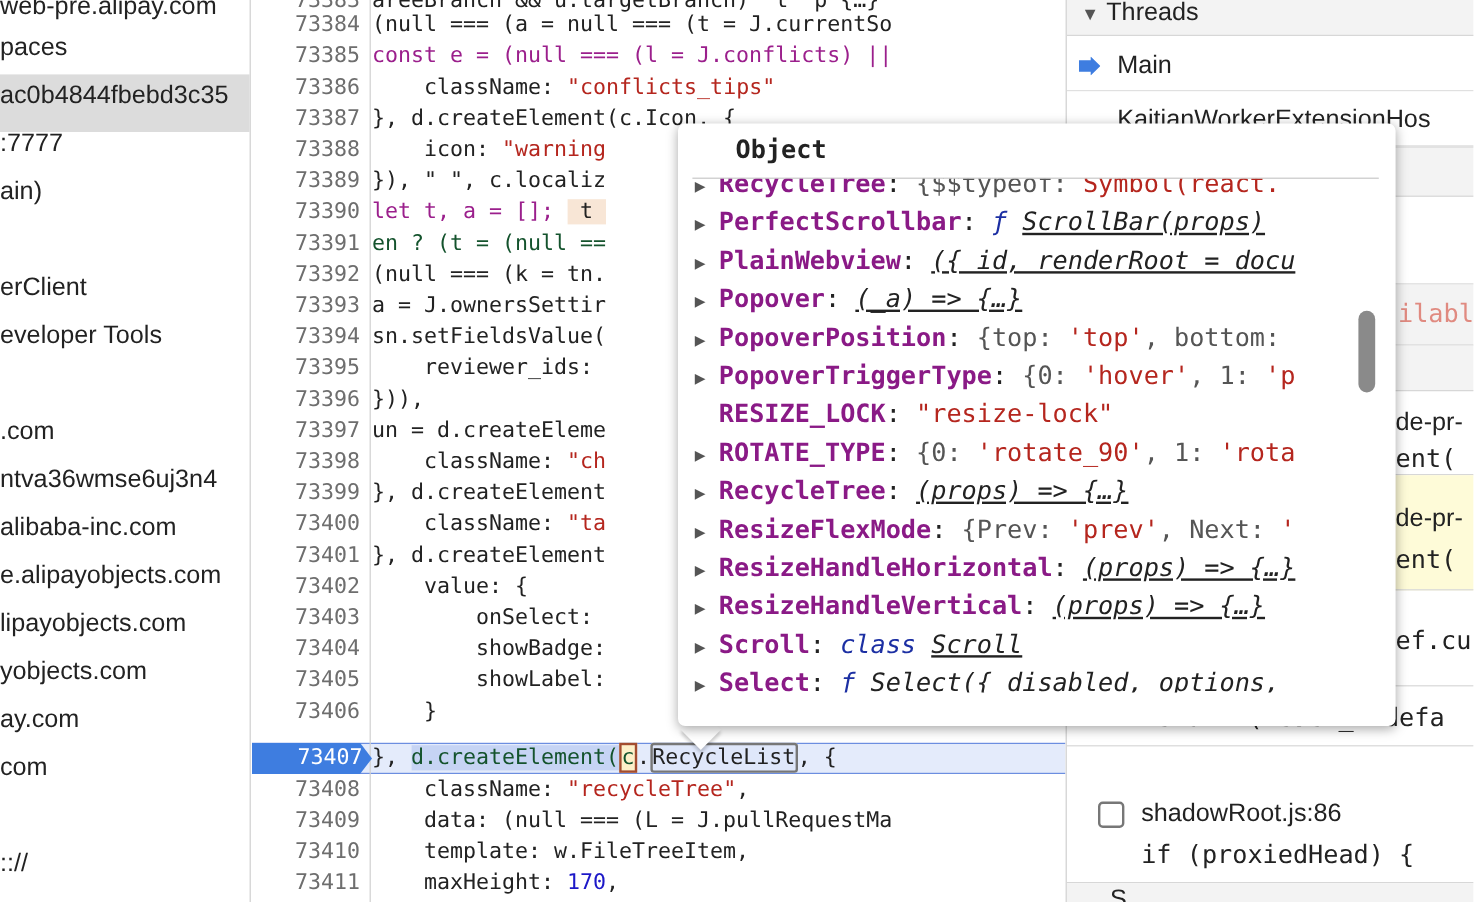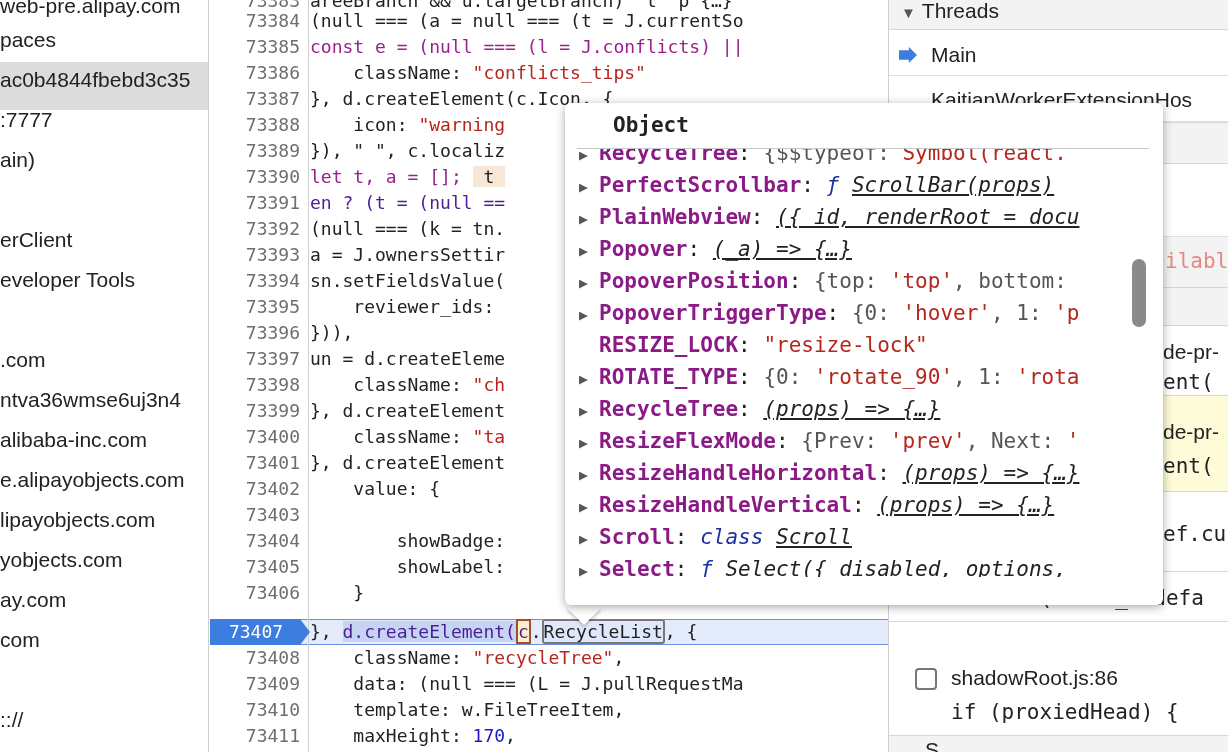--- a/index.html
+++ b/index.html
@@ -10,23 +10,23 @@
   #sidebar { position: absolute; left: 0; top: 0; width: 209px; height: 752px; background: #fff; overflow: hidden; border-right: 1px solid #cfcfcf; }
   .side-item { position: absolute; left: 0; height: 28px; width: 209px; font-size: 21px; color: #222; white-space: nowrap; line-height: 28px; padding-left: 0; }
   .side-item.selected { background: #dcdcdc; }
 
   
   #editor { position: absolute; left: 210px; top: 0; width: 678px; height: 752px; background: #fff; overflow: hidden; font-family: "DejaVu Sans Mono", monospace; font-size: 18px; }
   .gutter-line { position: absolute; left: 0; width: 96px; text-align: right; padding-right: 6px; color: #6e6e6e; height: 26px; line-height: 26px; }
   #gutter-border { position: absolute; left: 98px; top: 0; width: 1px; height: 752px; background: #d0d0d0; }
   .code-line { position: absolute; left: 100px; height: 26px; line-height: 26px; white-space: pre; color: #222; }
   .exec-line-bg { position: absolute; left: 0; top: 619px; width: 678px; height: 26px; background: #e4ebfb; border-top: 1px solid #6c8ee0; border-bottom: 1px solid #6c8ee0; }
-  .exec-gutter { position: absolute; left: 0; top: 619px; width: 100px; height: 26px; background: #3e7de0; color: #fff; text-align: center; padding-right: 8px; line-height: 26px; clip-path: polygon(0 0, 90% 0, 100% 50%, 90% 100%, 0 100%); }
+  .exec-gutter { position: absolute; left: 0; top: 619px; width: 100px; height: 26px; background: #3e7de0; color: #fff; text-align: right; padding-right: 8px; line-height: 26px; clip-path: polygon(0 0, 90% 0, 100% 50%, 90% 100%, 0 100%); }
   .kw { color: #9b1f8c; }
-  .var { color: #4c1d95; }
+  .var { color: #14532d; }
   .str { color: #b5261e; }
   .num { color: #1c18c8; }
   .hl-sel { background: #c6d4f4; }
   .hl-token { border: 2px solid #a34c2f; background: #fdf0c9; }
   .hl-box { border: 2px solid #777; border-radius: 3px; background: #dfe7fa; }
   .hl-warm { background: #f8e6d6; }
 
   
   #right { position: absolute; left: 888px; top: 0; width: 340px; height: 752px; background: #fff; border-left: 1px solid #cfcfcf; overflow: hidden; font-size: 21px; color: #222; }
   .section-header { position: absolute; left: 0; width: 340px; height: 34px; background: #f3f3f3; border-bottom: 1px solid #d7d7d7; line-height: 30px; padding-left: 12px; }
@@ -120,20 +120,21 @@
   <div class="code-line" style="top:242px"><span>a = J.ownersSettir</span></div>
   <div class="code-line" style="top:268px"><span>sn.setFieldsValue(</span></div>
   <div class="code-line" style="top:294px"><span>    reviewer_ids:</span></div>
   <div class="code-line" style="top:320px"><span>})),</span></div>
   <div class="code-line" style="top:346px"><span>un = d.createEleme</span></div>
   <div class="code-line" style="top:372px"><span>    className: </span><span class="str">"ch</span></div>
   <div class="code-line" style="top:398px"><span>}, d.createElement</span></div>
   <div class="code-line" style="top:424px"><span>    className: </span><span class="str">"ta</span></div>
   <div class="code-line" style="top:450px"><span>}, d.createElement</span></div>
   <div class="code-line" style="top:476px"><span>    value: {</span></div>
+  <div class="code-line" style="top:502px"><span>        onSelect:</span></div>
   <div class="code-line" style="top:528px"><span>        showBadge:</span></div>
   <div class="code-line" style="top:554px"><span>        showLabel:</span></div>
   <div class="code-line" style="top:580px"><span>    }</span></div>
   <div class="code-line" style="top:619px"><span>}, </span><span class="hl-sel var">d.createElement(</span><span class="hl-token var">c</span><span>.</span><span class="hl-box">RecycleList</span><span>, {</span></div>
   <div class="code-line" style="top:645px"><span>    className: </span><span class="str">"recycleTree"</span><span>,</span></div>
   <div class="code-line" style="top:671px"><span>    data: (null === (L = J.pullRequestMa</span></div>
   <div class="code-line" style="top:697px"><span>    template: w.FileTreeItem,</span></div>
   <div class="code-line" style="top:723px"><span>    maxHeight: </span><span class="num">170</span><span>,</span></div>
 </div>
 

